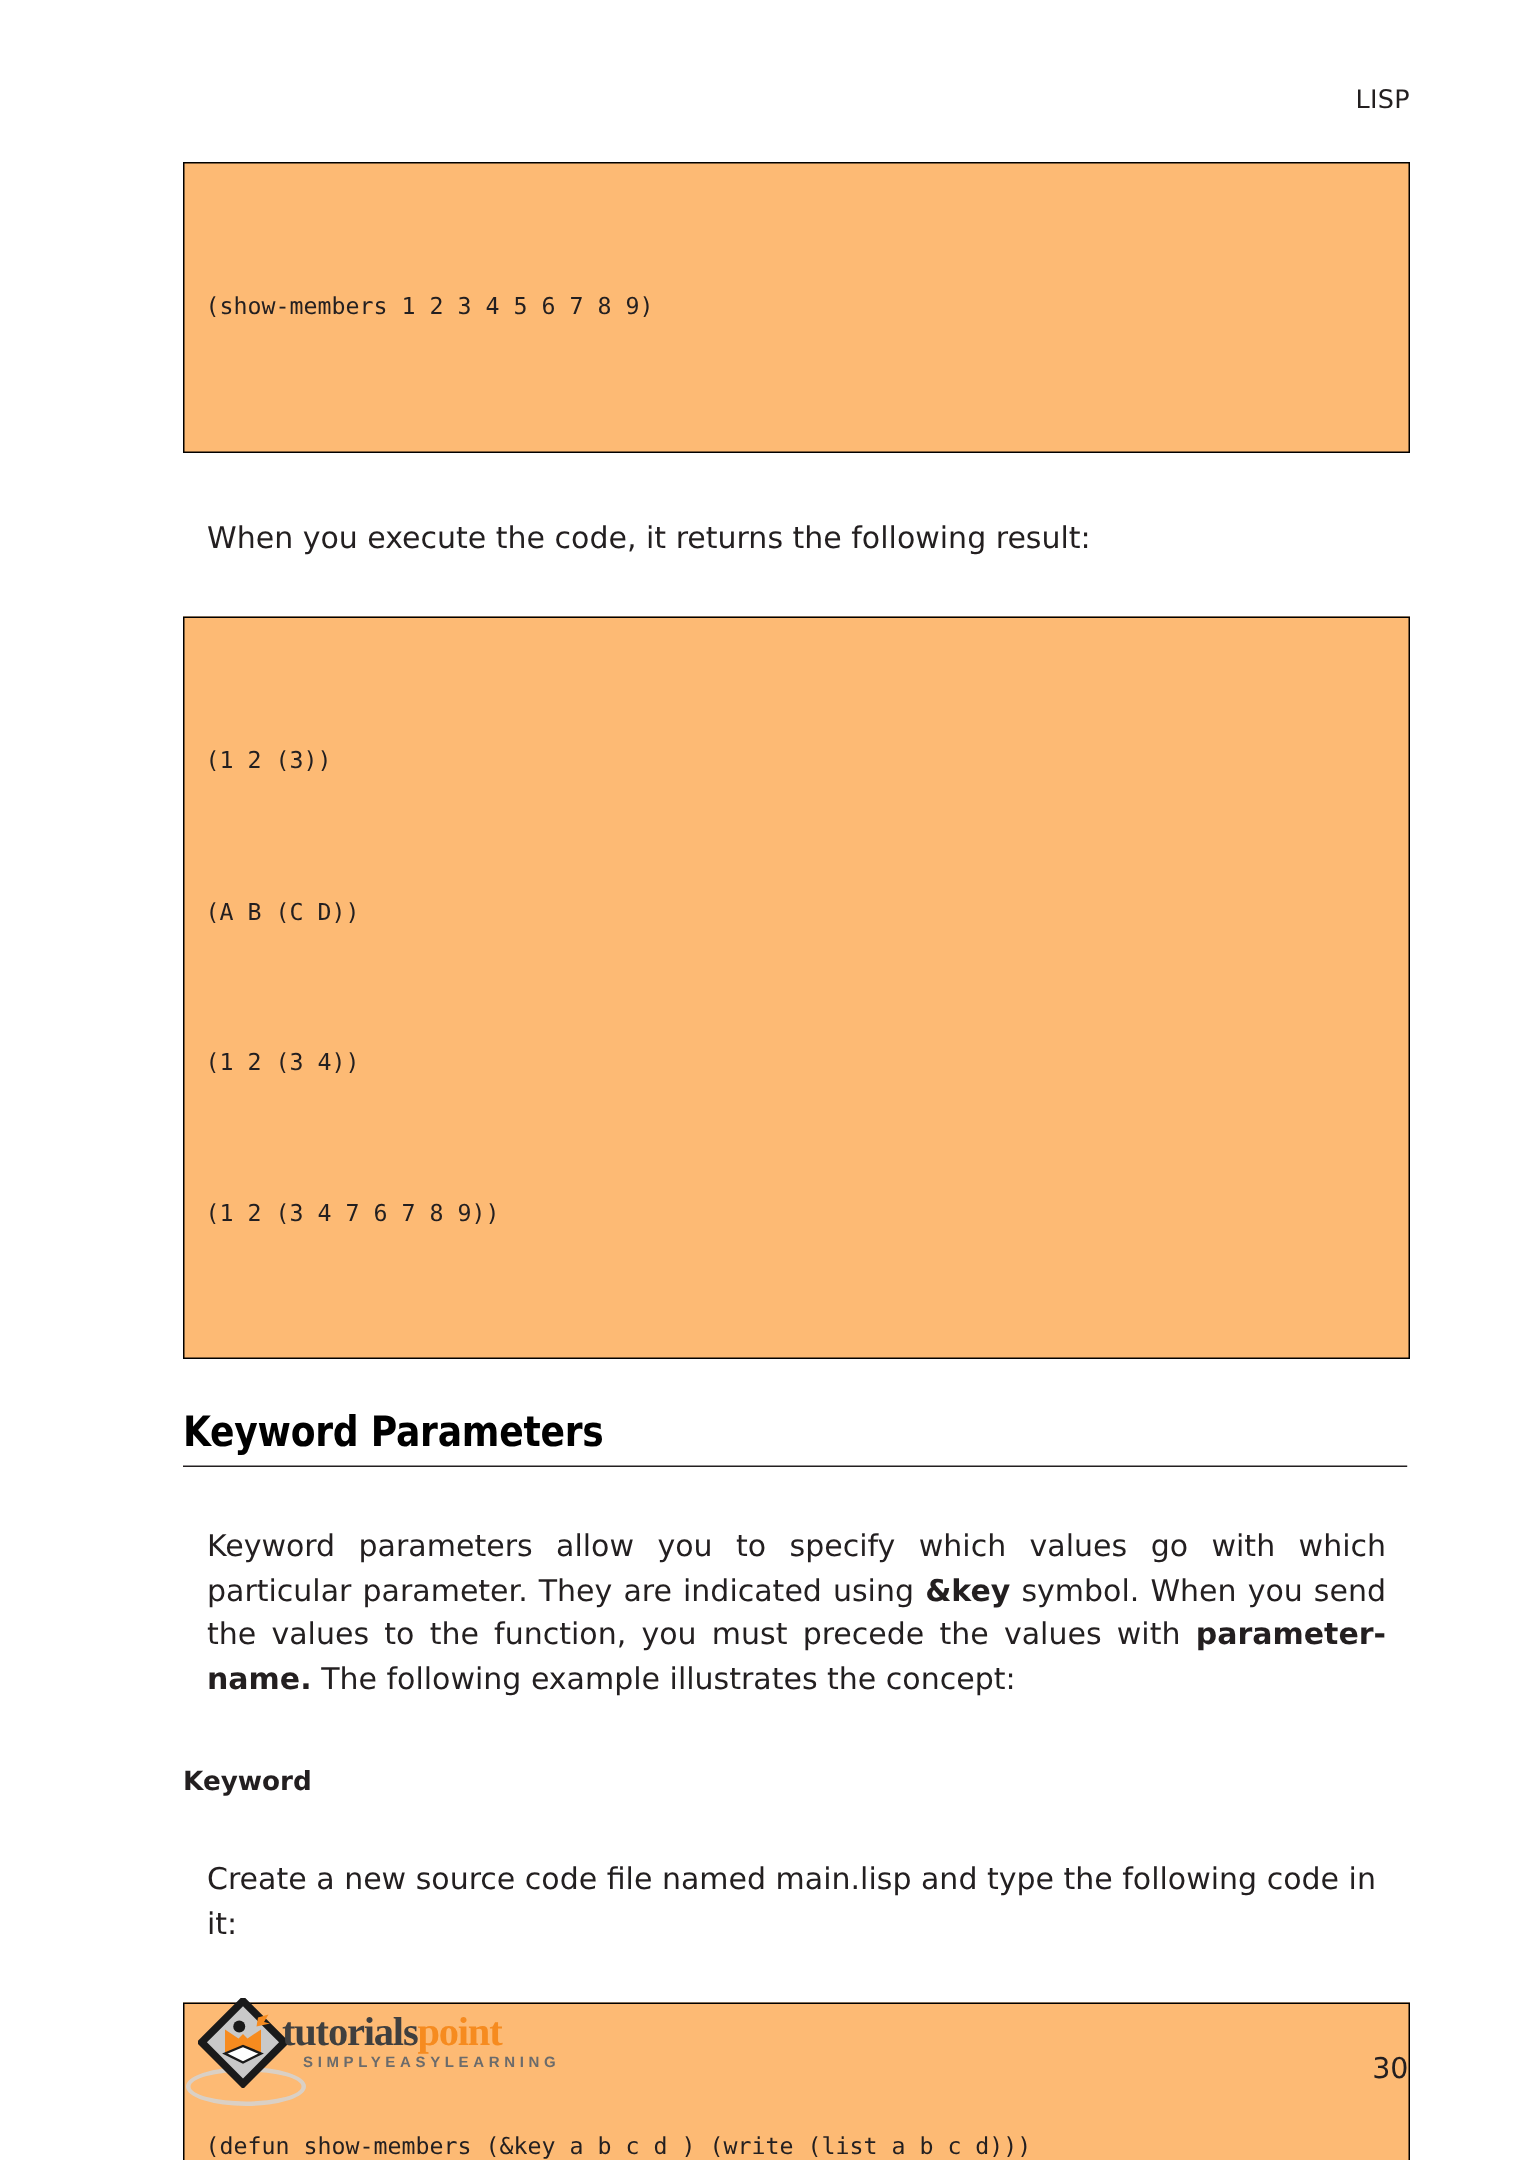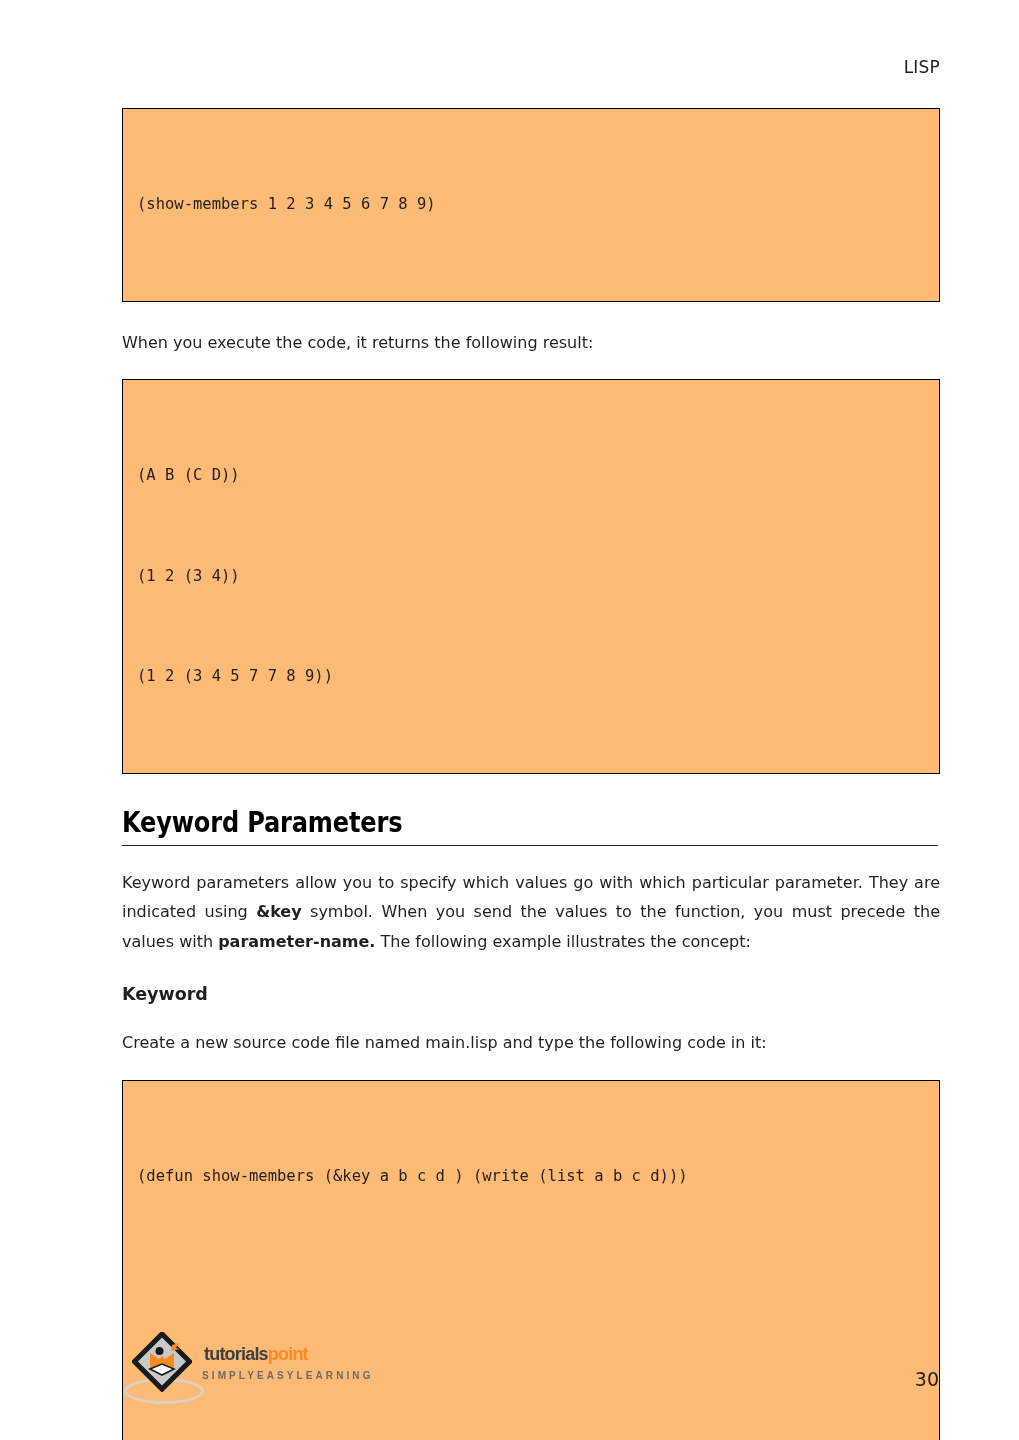--- a/index.html
+++ b/index.html
@@ -57,23 +57,23 @@
     line-height: 33.5px;
     color: #231f20;
     white-space: pre;
   }
   .codebox .line {
     white-space: pre;
   }
 
   
   p.body {
-    font-size: 16px;
+    font-size: 20px;
     line-height: 29.5px;
-    margin: 0;
+    margin: 16px;
     color: #231f20;
     text-align: justify;
     text-justify: inter-word;
   }
   p.body.nojust { text-align: left; }
   p.body b { font-weight: bold; }
 
   
   h2.sect {
     font-family: "DejaVu Sans", sans-serif;
@@ -130,25 +130,25 @@
     top: 52px;
     width: 80px;
     height: 26px;
     border-radius: 50%;
     border: 3px solid #d3d3d3;
     box-sizing: border-box;
     opacity: .85;
   }
   .logo-wordmark {
     position: absolute;
-    left: 80px;
+    left: 64px;
     top: 16px;
-    font-family: Liberation Sans, sans-serif;
-    font-weight: bold;
-    font-size: 18px;
+    font-family: Liberation Serif, serif;
+    font-weight: bold;
+    font-size: 27px;
     line-height: 25px;
     letter-spacing: -0.8px;
   }
   .wm-tutorials { color: #3f3f3f; }
   .wm-point { color: #f68b1f; }
   .logo-tagline {
     position: absolute;
     left: 78px;
     top: 44px;
     font-family: Liberation Sans, sans-serif;
@@ -179,23 +179,24 @@
       <div class="line">(show-members 1 2 3 4 5 6 7 8 9)</div>
     </div>
 
     <div class="sp-26"></div>
 
     <p class="body nojust">When you execute the code, it returns the following result:</p>
 
     <div class="sp-22"></div>
 
     <div class="codebox">
+      <div class="line">(1 2 (3))</div>
       <div class="line">(A B (C D))</div>
       <div class="line">(1 2 (3 4))</div>
-      <div class="line">(1 2 (3 4 5 7 7 8 9))</div>
+      <div class="line">(1 2 (3 4 7 6 7 8 9))</div>
     </div>
 
     <div class="sp-34"></div>
 
     <div class="sect-wrap">
       <h2 class="sect">Keyword Parameters</h2>
     </div>
 
     <div class="sp-22"></div>
 

